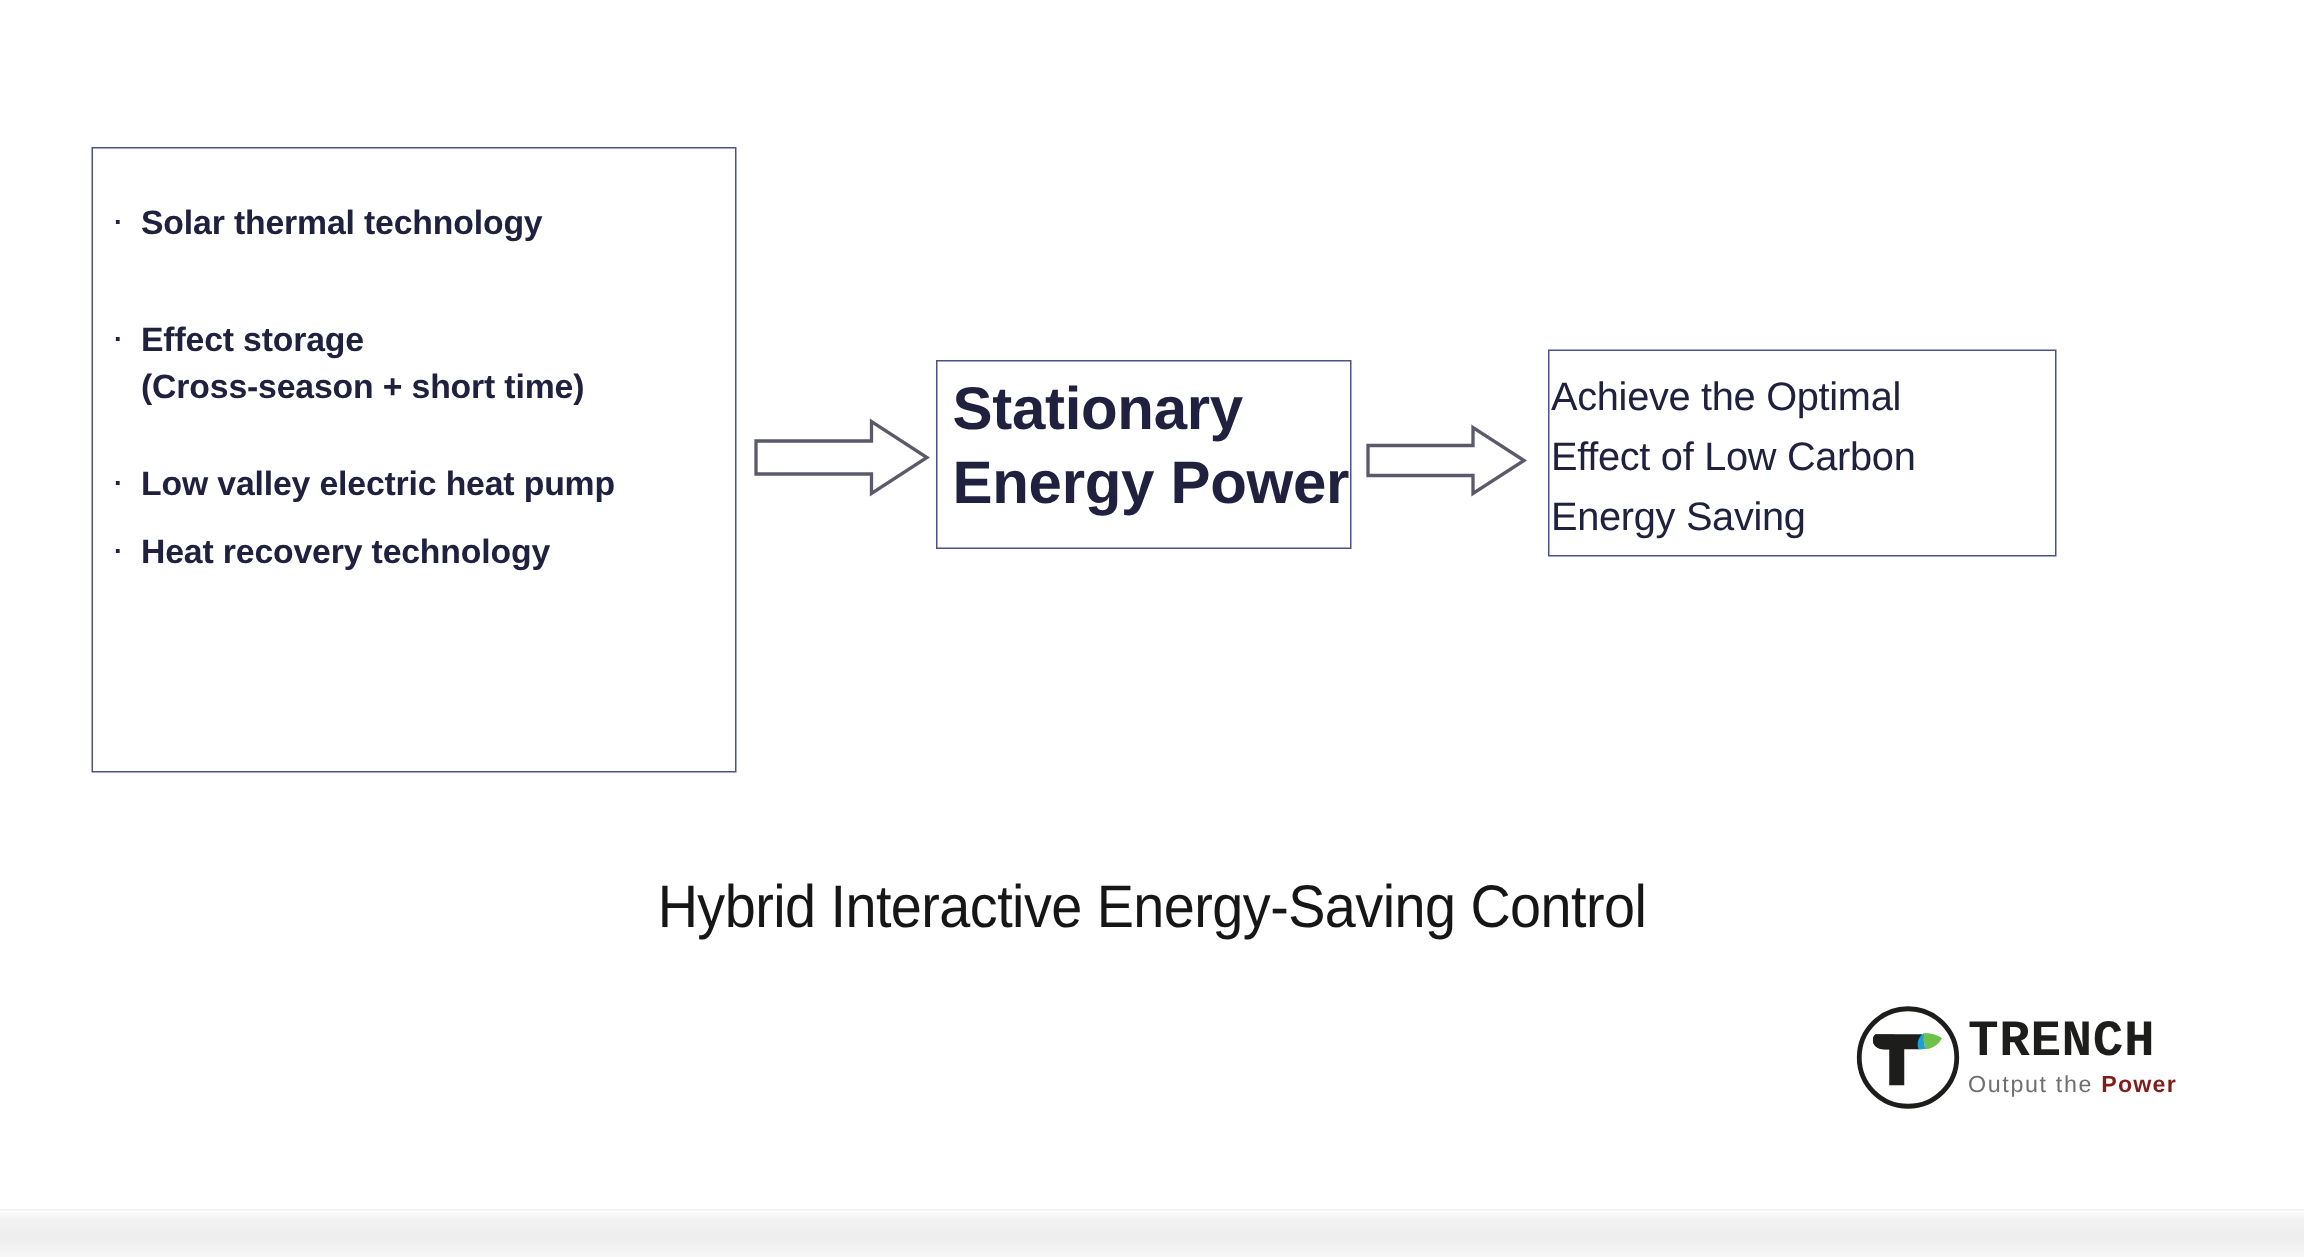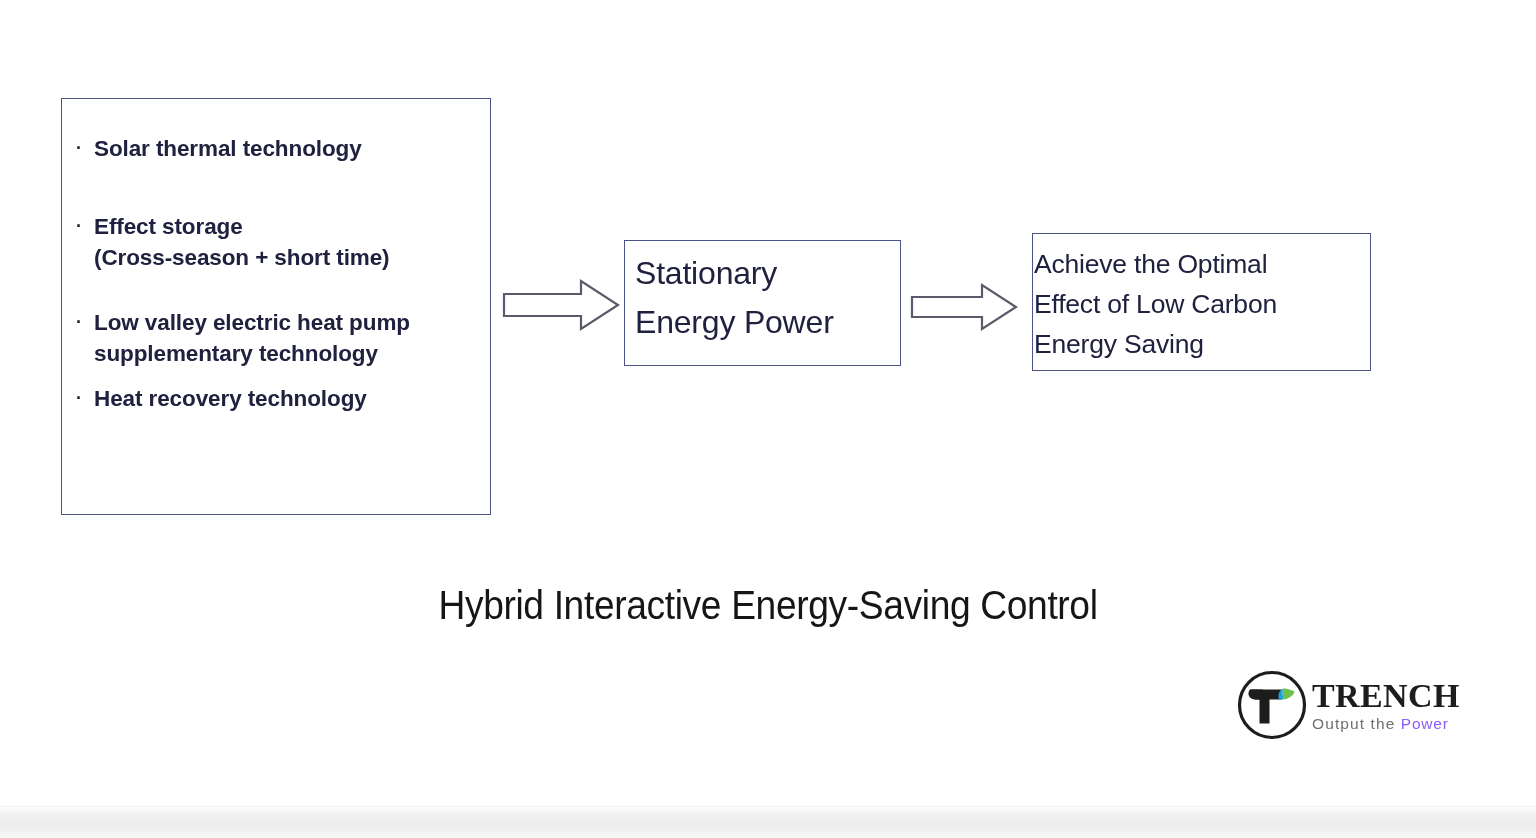--- a/index.html
+++ b/index.html
@@ -82,23 +82,23 @@
   .gap-sm { height: 14px; }
 
   #box-stationary {
     left: 624px;
     top: 240px;
     width: 277px;
     height: 126px;
     padding: 8px 0 0 10px;
   }
   #box-stationary .plain {
-    font-size: 32px;
+    font-size: 40px;
     line-height: 49px;
-    font-weight: normal;
+    font-weight: bold;
     color: #20213f;
     letter-spacing: -0.2px;
   }
 
   #box-outcome {
     left: 1032px;
     top: 233px;
     width: 339px;
     height: 138px;
     padding: 10px 0 0 1px;
@@ -154,33 +154,33 @@
     display: flex;
     flex-direction: column;
     justify-content: center;
   }
   #logo .brand {
     font-size: 34px;
     line-height: 33px;
     font-weight: bold;
     color: #1d1d1b;
     letter-spacing: 0.4px;
-    font-family: Liberation Serif, serif;
+    font-family: Liberation Mono, monospace;
   }
   #logo .tagline {
     margin-top: 3px;
     font-size: 15.5px;
     line-height: 17px;
     letter-spacing: 1.1px;
     color: #6f6f6f;
     white-space: nowrap;
   }
   #logo .tagline .strong {
-    color: #8b5cf6;
-    font-weight: normal;
+    color: #7f1d1d;
+    font-weight: bold;
     letter-spacing: 0.8px;
   }
 </style>
 </head>
 <body>
 
 <div id="slide">
 
   <div class="box" id="box-inputs">
 
@@ -198,24 +198,20 @@
     <div class="bullet-line">
       <span class="cont-pad"></span>
       <span class="txt">(Cross-season + short time)</span>
     </div>
 
     <div class="gap-md"></div>
 
     <div class="bullet-line">
       <span class="dot">·</span>
       <span class="txt">Low valley electric heat pump</span>
-    </div>
-    <div class="bullet-line">
-      <span class="cont-pad"></span>
-      <span class="txt">supplementary technology</span>
     </div>
 
     <div class="gap-sm"></div>
 
     <div class="bullet-line">
       <span class="dot">·</span>
       <span class="txt">Heat recovery technology</span>
     </div>
   </div>
 

